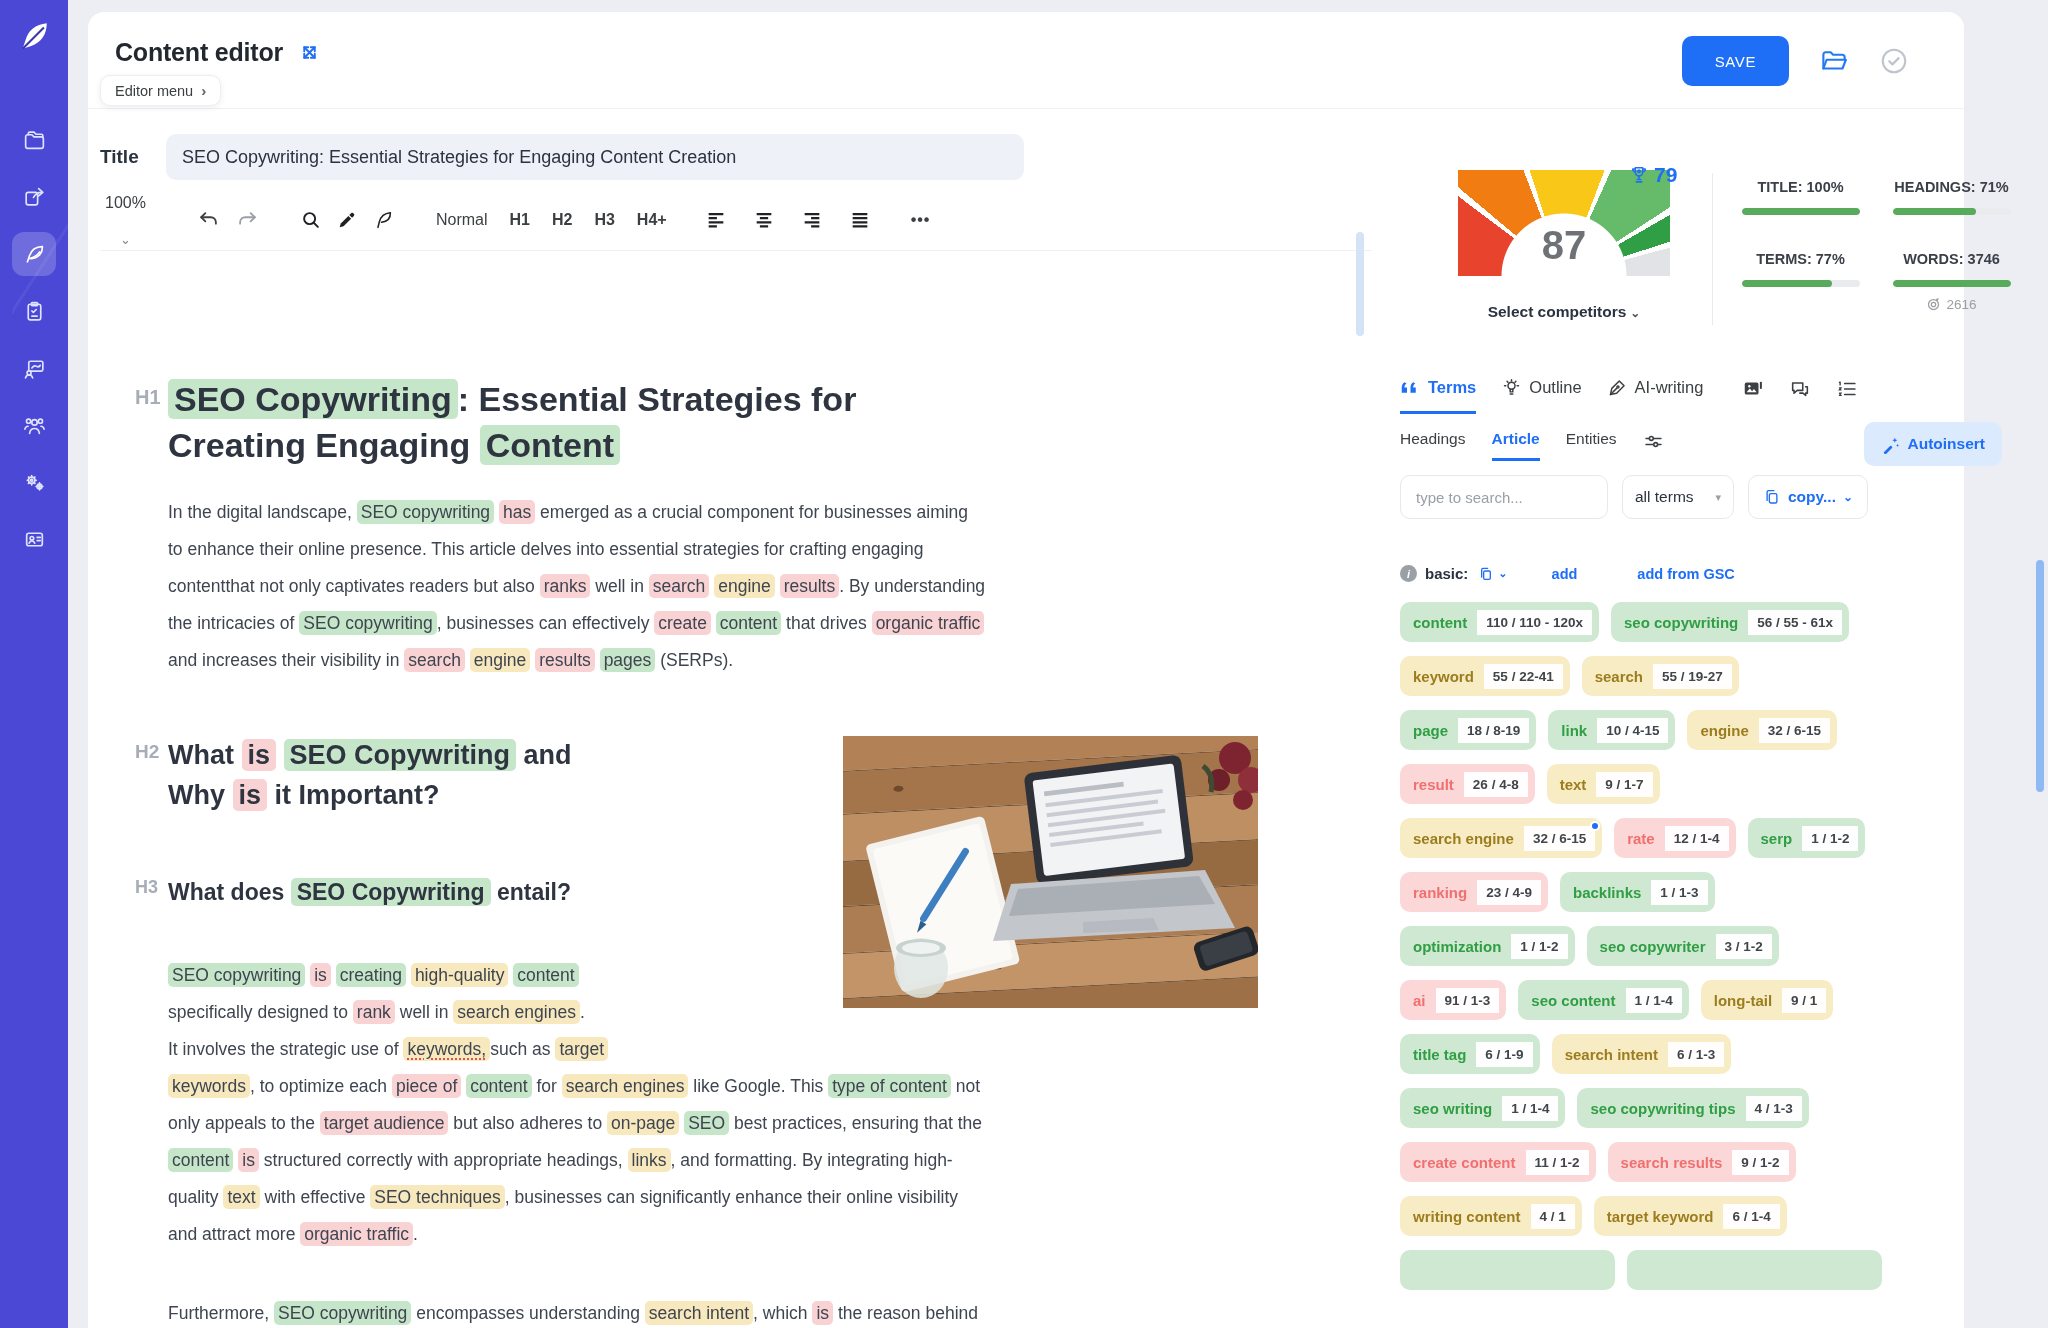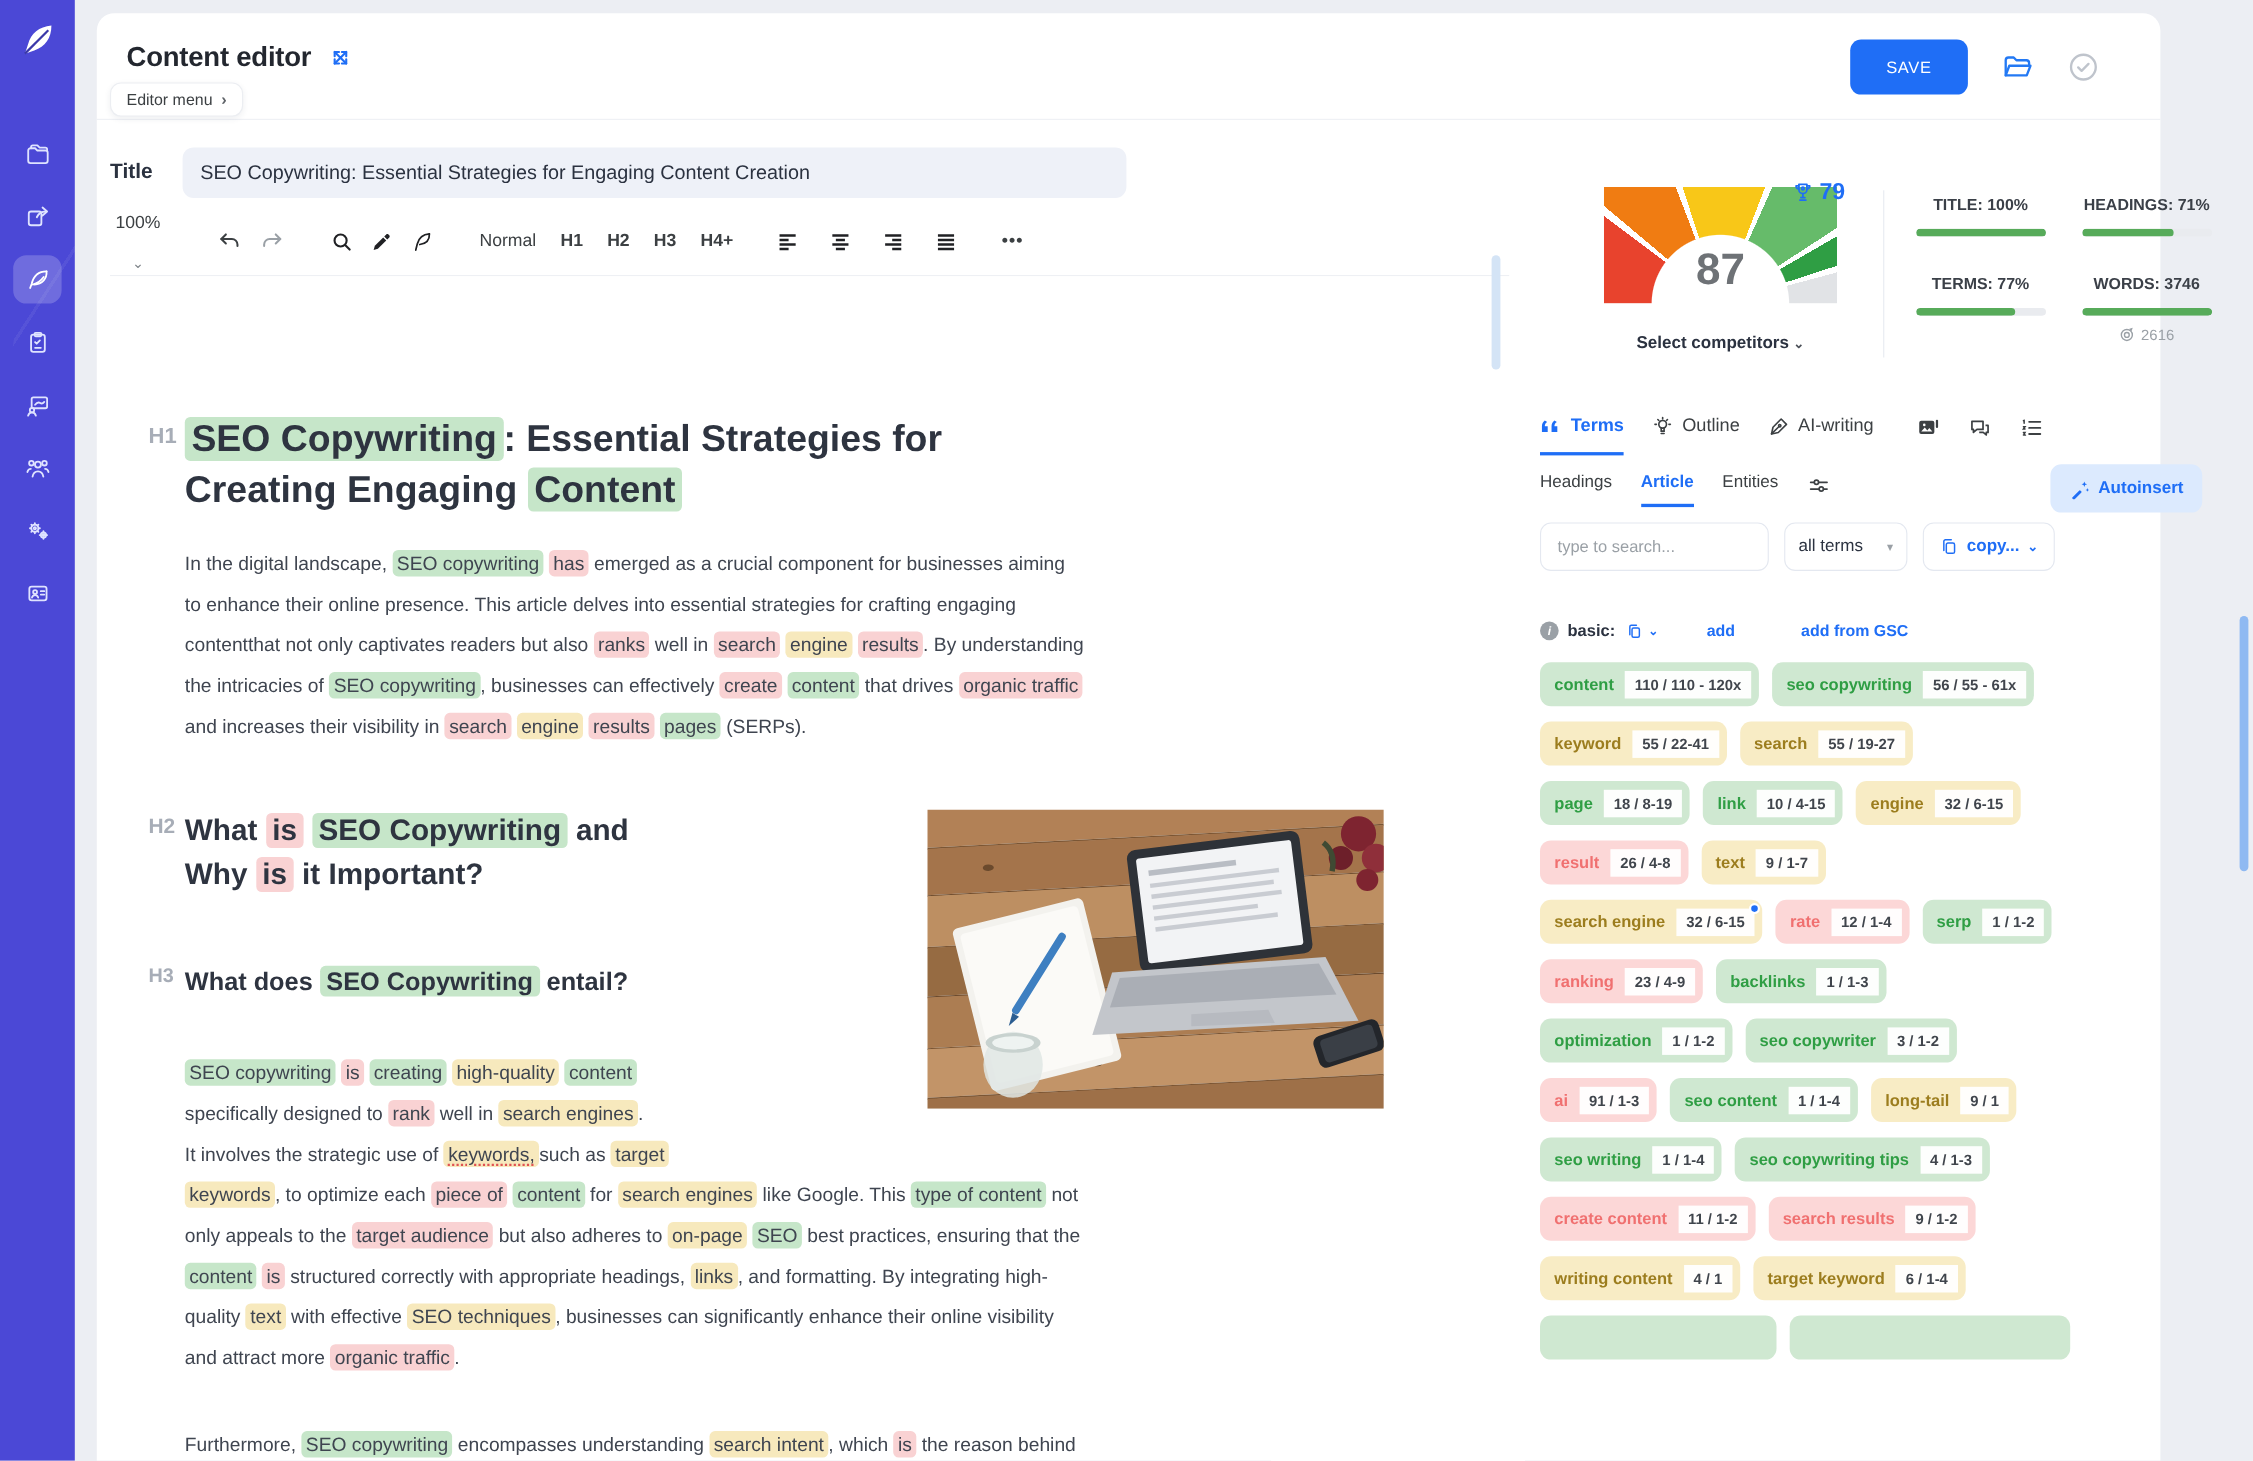--- a/index.html
+++ b/index.html
@@ -655,20 +655,30 @@
               <span class="bname"><b>seo</b> content</span>
               <span class="bcount">1 / 1-4</span>
             </div>
             <div class="badge k-y">
               <span class="bname">long-tail</span>
               <span class="bcount">9 / 1</span>
             </div>
           </div>
           <div class="trow">
             <div class="badge k-g">
+              <span class="bname">title tag</span>
+              <span class="bcount">6 / 1-9</span>
+            </div>
+            <div class="badge k-y">
+              <span class="bname">search intent</span>
+              <span class="bcount">6 / 1-3</span>
+            </div>
+          </div>
+          <div class="trow">
+            <div class="badge k-g">
               <span class="bname"><b>seo</b> writing</span>
               <span class="bcount">1 / 1-4</span>
             </div>
             <div class="badge k-g">
               <span class="bname"><b>seo copywriting</b> tips</span>
               <span class="bcount">4 / 1-3</span>
             </div>
           </div>
           <div class="trow">
             <div class="badge k-r">

